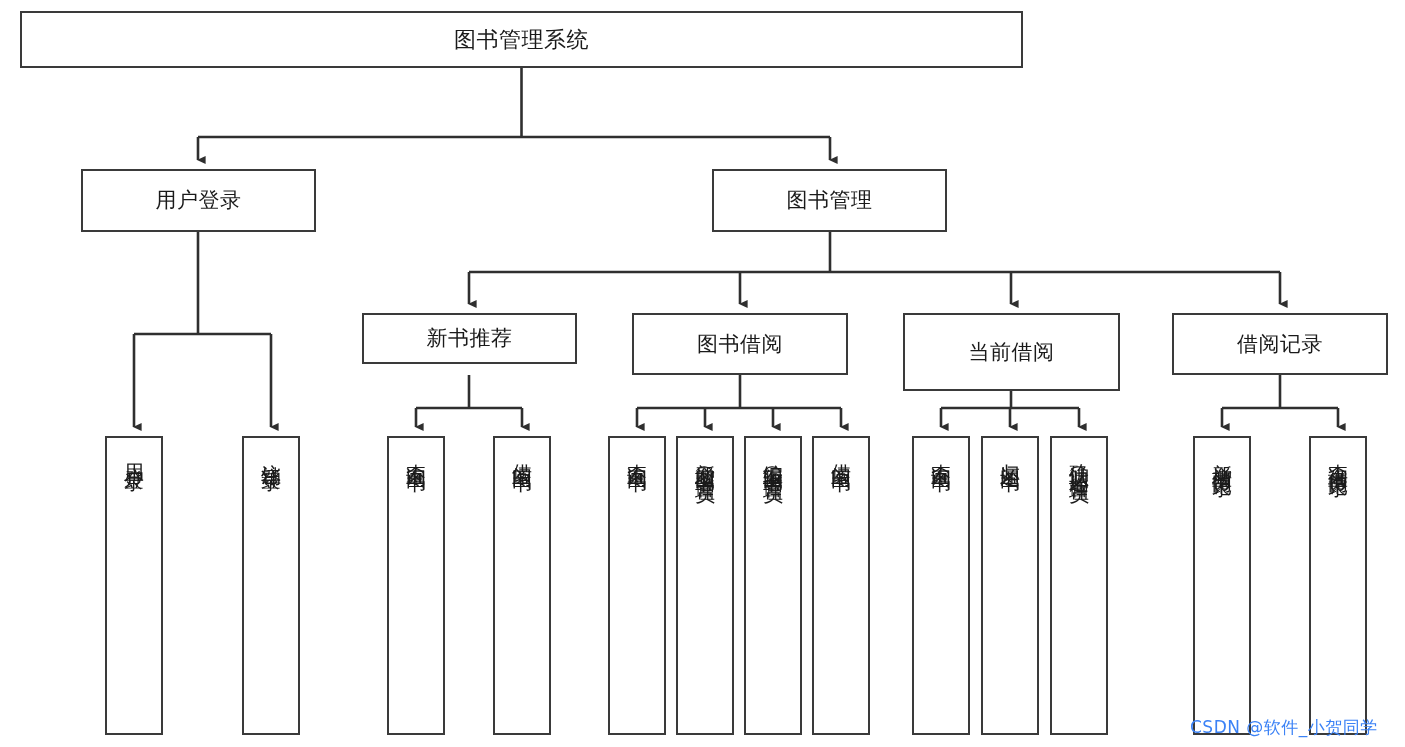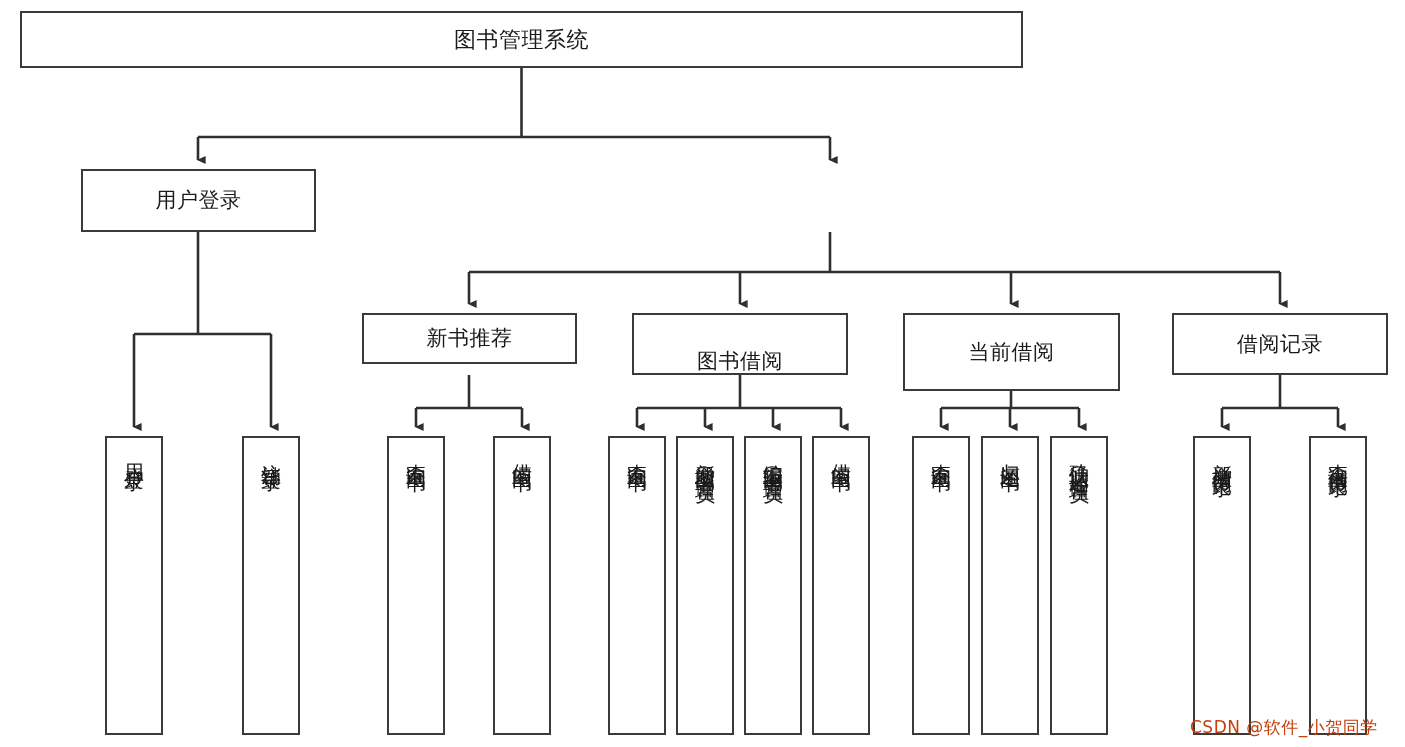--- a/index.html
+++ b/index.html
@@ -63,21 +63,21 @@
     max-height: 280px;
   }
   .node-leaf.tall-text .node-label {
     max-height: 288px;
   }
   .watermark {
     position: absolute;
     left: 1190px;
     top: 716px;
     font-size: 17px;
-    color: #c2410c;
+    color: #3b82f6;
     letter-spacing: 0.5px;
     white-space: nowrap;
     z-index: 3;
     pointer-events: none;
   }
 </style>
 </head>
 <body>
 
 <div id="diagram-canvas">
@@ -133,26 +133,29 @@
   </svg>
 
   <div class="node node-root" style="left:20px; top:11px; width:1003px; height:57px;">
     <span class="node-label">图书管理系统</span>
   </div>
 
   <div class="node node-level2" style="left:81px; top:169px; width:235px; height:63px;">
     <span class="node-label">用户登录</span>
   </div>
 
+  <div class="node node-level2" style="left:712px; top:169px; width:235px; height:63px;">
+    <span class="node-label">图书管理</span>
+  </div>
 
   <div class="node node-level3" style="left:362px; top:313px; width:215px; height:51px;">
     <span class="node-label">新书推荐</span>
   </div>
 
-  <div class="node node-level3" style="left:632px; top:313px; width:216px; height:62px;align-items:flex-end;">
+  <div class="node node-level3" style="left:632px; top:313px; width:216px; height:62px;">
     <span class="node-label">图书借阅</span>
   </div>
 
   <div class="node node-level3" style="left:903px; top:313px; width:217px; height:78px;">
     <span class="node-label">当前借阅</span>
   </div>
 
   <div class="node node-level3" style="left:1172px; top:313px; width:216px; height:62px;">
     <span class="node-label">借阅记录</span>
   </div>

